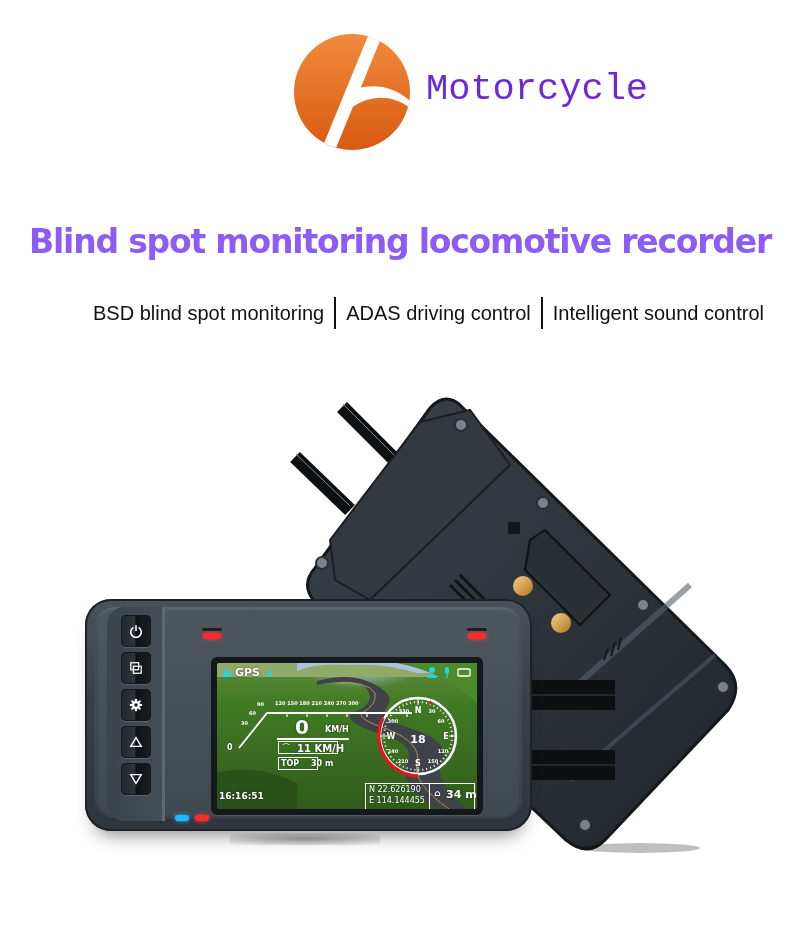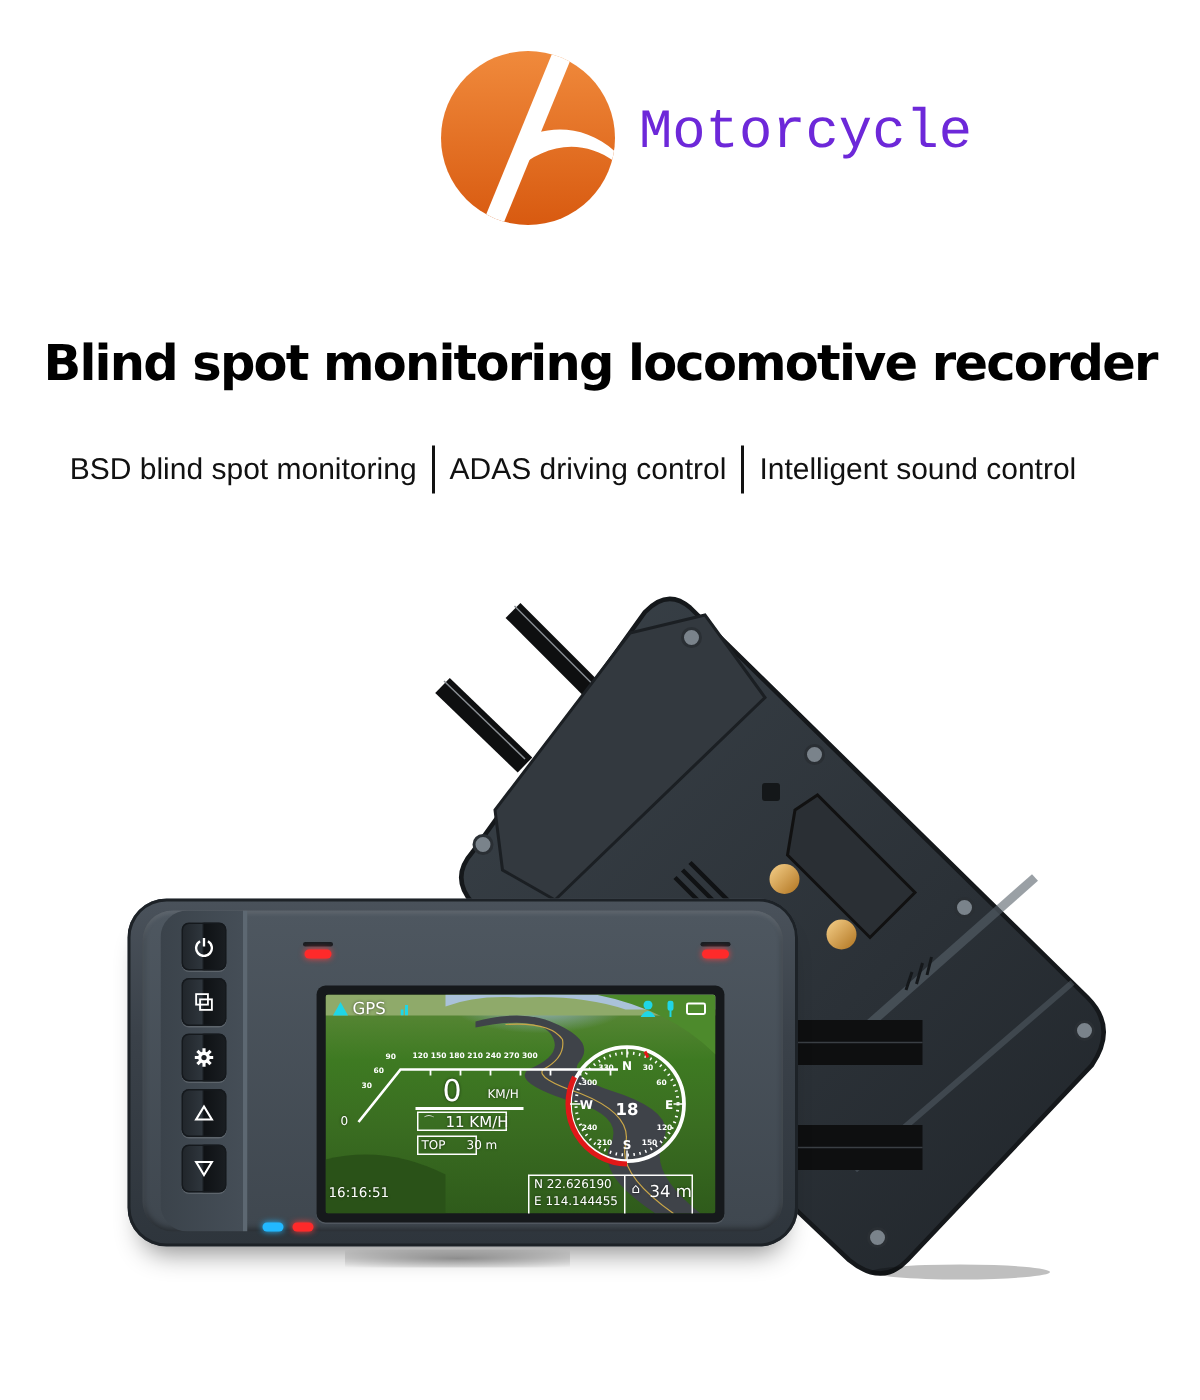--- a/index.html
+++ b/index.html
@@ -9,25 +9,25 @@
   
   .logo { position: absolute; left: 292px; top: 33px; width: 120px; height: 118px; }
   .brand-name {
     position: absolute; left: 426px; top: 68px;
     font-family: "Liberation Mono", "DejaVu Sans Mono", monospace;
     font-size: 37px; color: #6d28d9; letter-spacing: 0px;
   }
   .headline {
     position: absolute; left: 0; top: 222px; width: 800px; text-align: center;
     font-family: "DejaVu Sans", sans-serif; font-weight: bold;
-    font-size: 33px; color: #000000; letter-spacing: -1.2px;
+    font-size: 33px; color: #8b5cf6; letter-spacing: -1.2px;
   }
   .features {
     position: absolute; left: 0; top: 297px; width: 764px;
-    display: flex; justify-content: center; align-items: center;
+    display: flex; justify-content: flex-end; align-items: center;
     font-family: "Liberation Sans", sans-serif; font-size: 20px; color: #111;
   }
   .features .sep { width: 2px; height: 32px; background: #111; margin: 0 10px; }
 
   
   .stage { position: absolute; left: 0; top: 370px; width: 800px; height: 563px; }
 
   
   .back-unit { position: absolute; left: 0; top: 0; width: 800px; height: 563px; }
 
@@ -66,21 +66,21 @@
     box-shadow: 0 1px 0 rgba(255,255,255,0.1);
   }
   .screen {
     position: absolute; left: 6px; top: 6px; width: 260px; height: 146px;
     overflow: hidden; border-radius: 2px;
     background:
       radial-gradient(ellipse 60px 20px at 55% 4%, #9fb8d6 0%, rgba(159,184,214,0) 100%),
       linear-gradient(180deg, #5f8a3a 0%, #3e7a22 30%, #3a6d21 60%, #2f5b1b 100%);
   }
   .road { position: absolute; left: 0; top: 0; width: 260px; height: 146px; }
-  .osd-text { position: absolute; color: #fff; font-family: "DejaVu Sans", sans-serif; font-weight: normal; text-shadow: 0 0 2px rgba(0,0,0,0.6); white-space: nowrap; }
+  .osd-text { position: absolute; color: #fff; font-family: "DejaVu Sans", sans-serif; font-weight: bold; text-shadow: 0 0 2px rgba(0,0,0,0.6); white-space: nowrap; }
 
   .front-shadow {
     position: absolute; left: 230px; top: 463px; width: 150px; height: 12px;
     background: radial-gradient(ellipse at center, rgba(0,0,0,0.35), rgba(0,0,0,0));
   }
 </style>
 </head>
 <body>
 
 <div class="logo">
@@ -319,21 +319,21 @@
                   <text x="28" y="70">210</text>
                   <text x="18" y="60">240</text>
                   <text x="18" y="30">300</text>
                   <text x="29" y="20">330</text>
                 </g>
             </g>
             <line x1="55" y1="8" x2="57" y2="12" stroke="#e01818" stroke-width="2"></line>
           </svg>
 
           <span class="osd-text" style="left:2px; top:128px; font-size:9px">16:16:51</span>
-          <div style="position:absolute; left:135px; top:120px; width:110px; height:30px; border:1px solid #fff">
+          <div style="position:absolute; left:148px; top:120px; width:110px; height:30px; border:1px solid #fff">
             <span class="osd-text" style="left:3px; top:1px; font-size:8px; font-weight:normal">N 22.626190</span>
             <span class="osd-text" style="left:3px; top:12px; font-size:8px; font-weight:normal">E 114.144455</span>
             <div style="position:absolute; left:63px; top:0; width:1px; height:30px; background:#fff"></div>
             <span class="osd-text" style="left:68px; top:4px; font-size:9px">⌂</span>
             <span class="osd-text" style="left:80px; top:4px; font-size:11px">34 m</span>
           </div>
         </div>
       </div>
     </div>
   </div>

